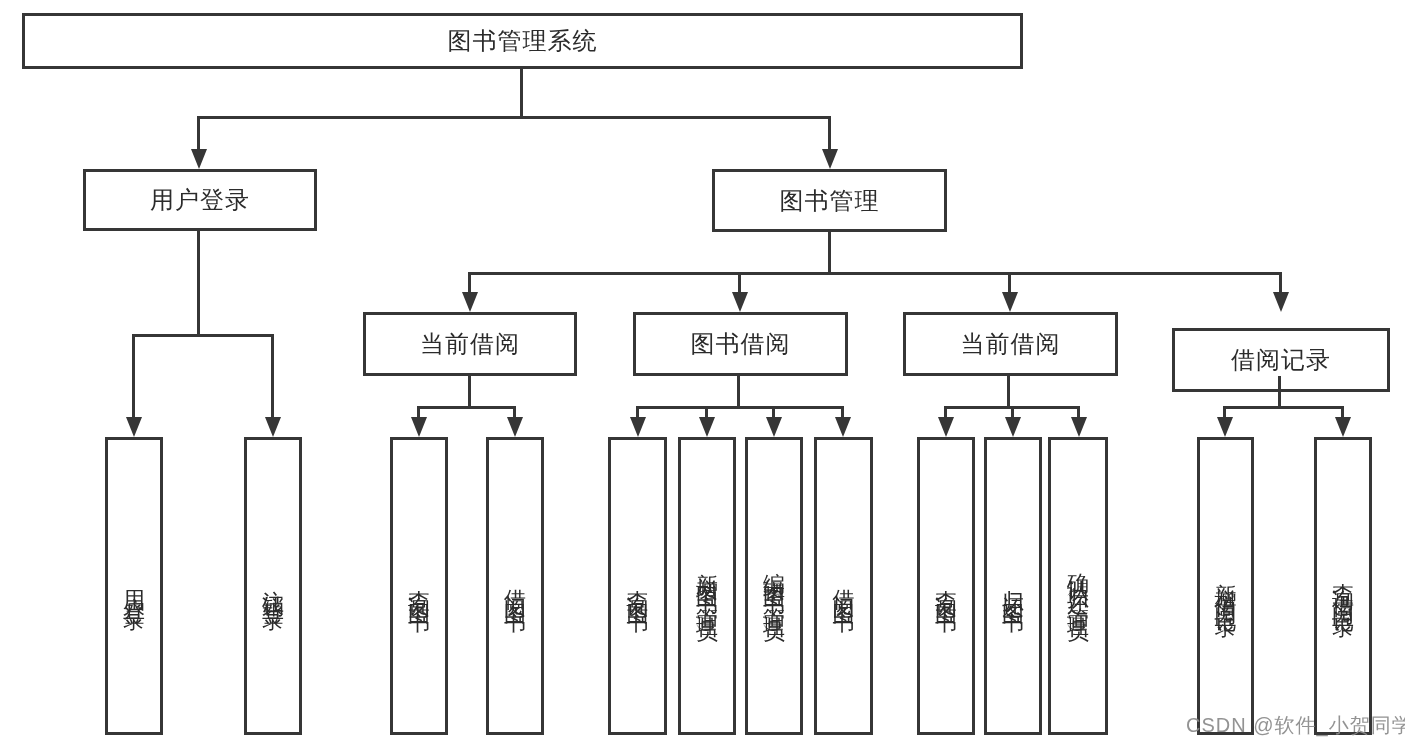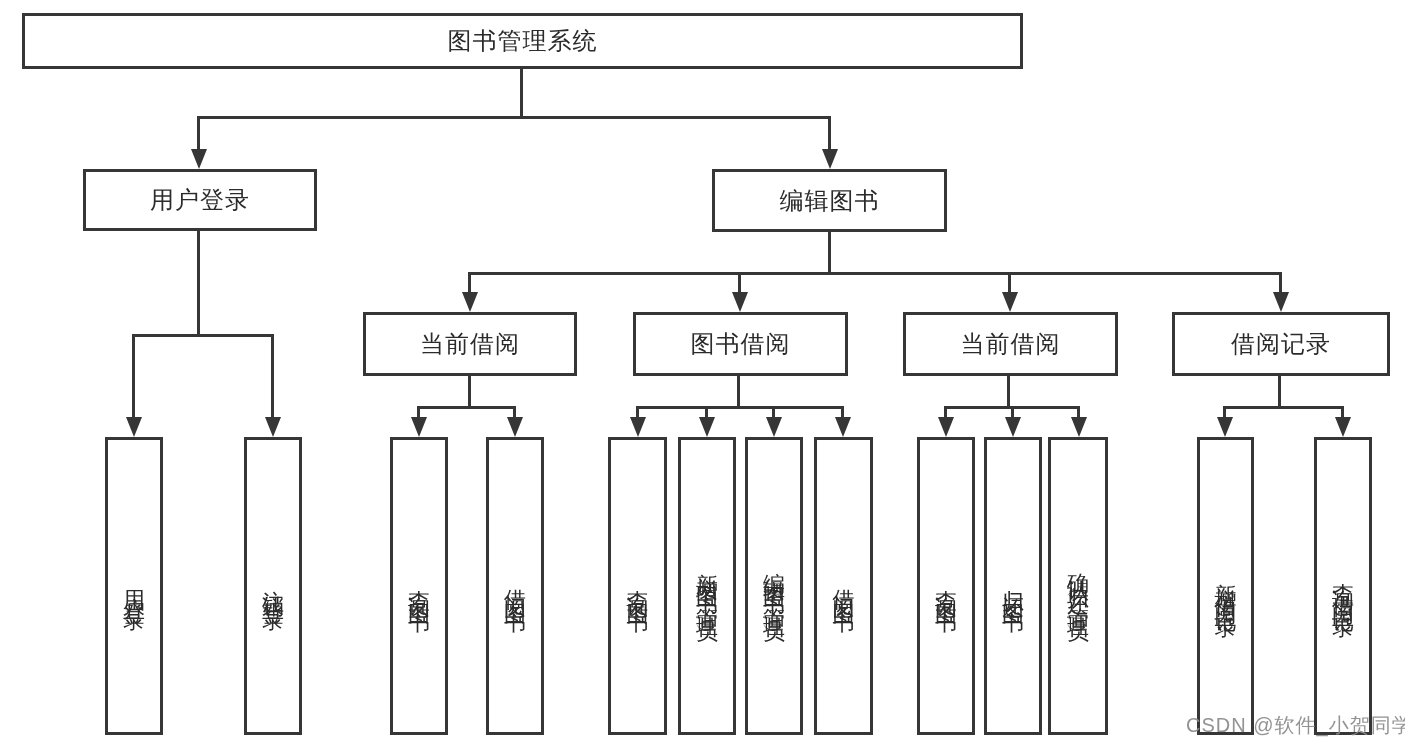--- a/index.html
+++ b/index.html
@@ -53,21 +53,21 @@
   <div class="box hbox" style="left:22px;top:13px;width:1001px;height:56px">图书管理系统</div>
 
   <div class="line" style="left:520px;top:69px;width:3px;height:50px"></div>
   <div class="line" style="left:197px;top:116px;width:634px;height:3px"></div>
   <div class="line" style="left:197px;top:116px;width:3px;height:36px"></div>
   <div class="line" style="left:828px;top:116px;width:3px;height:36px"></div>
   <div class="arrow" style="left:191px;top:149px"></div>
   <div class="arrow" style="left:822px;top:149px"></div>
 
   <div class="box hbox" style="left:83px;top:169px;width:234px;height:62px">用户登录</div>
-  <div class="box hbox" style="left:712px;top:169px;width:235px;height:63px">编辑图书</div>
+  <div class="box hbox" style="left:712px;top:169px;width:235px;height:63px">图书管理</div>
 
   <div class="line" style="left:197px;top:231px;width:3px;height:106px"></div>
   <div class="line" style="left:132px;top:334px;width:142px;height:3px"></div>
   <div class="line" style="left:132px;top:334px;width:3px;height:86px"></div>
   <div class="line" style="left:271px;top:334px;width:3px;height:86px"></div>
   <div class="arrow" style="left:126px;top:417px"></div>
   <div class="arrow" style="left:265px;top:417px"></div>
 
   <div class="line" style="left:828px;top:232px;width:3px;height:43px"></div>
   <div class="line" style="left:468px;top:272px;width:814px;height:3px"></div>
@@ -76,21 +76,21 @@
   <div class="line" style="left:1008px;top:272px;width:3px;height:25px"></div>
   <div class="line" style="left:1279px;top:272px;width:3px;height:25px"></div>
   <div class="arrow" style="left:462px;top:292px"></div>
   <div class="arrow" style="left:732px;top:292px"></div>
   <div class="arrow" style="left:1002px;top:292px"></div>
   <div class="arrow" style="left:1273px;top:292px"></div>
 
   <div class="box hbox" style="left:363px;top:312px;width:214px;height:64px">当前借阅</div>
   <div class="box hbox" style="left:633px;top:312px;width:215px;height:64px">图书借阅</div>
   <div class="box hbox" style="left:903px;top:312px;width:215px;height:64px">当前借阅</div>
-  <div class="box hbox" style="left:1172px;top:312px;width:218px;height:64px">借阅记录</div>
+  <div class="box hbox" style="left:1172px;top:328px;width:218px;height:64px">借阅记录</div>
 
   <div class="line" style="left:468px;top:376px;width:3px;height:33px"></div>
   <div class="line" style="left:417px;top:406px;width:99px;height:3px"></div>
   <div class="line" style="left:417px;top:406px;width:3px;height:15px"></div>
   <div class="line" style="left:513px;top:406px;width:3px;height:15px"></div>
   <div class="arrow" style="left:411px;top:417px"></div>
   <div class="arrow" style="left:507px;top:417px"></div>
 
   <div class="line" style="left:737px;top:376px;width:3px;height:33px"></div>
   <div class="line" style="left:636px;top:406px;width:208px;height:3px"></div>

